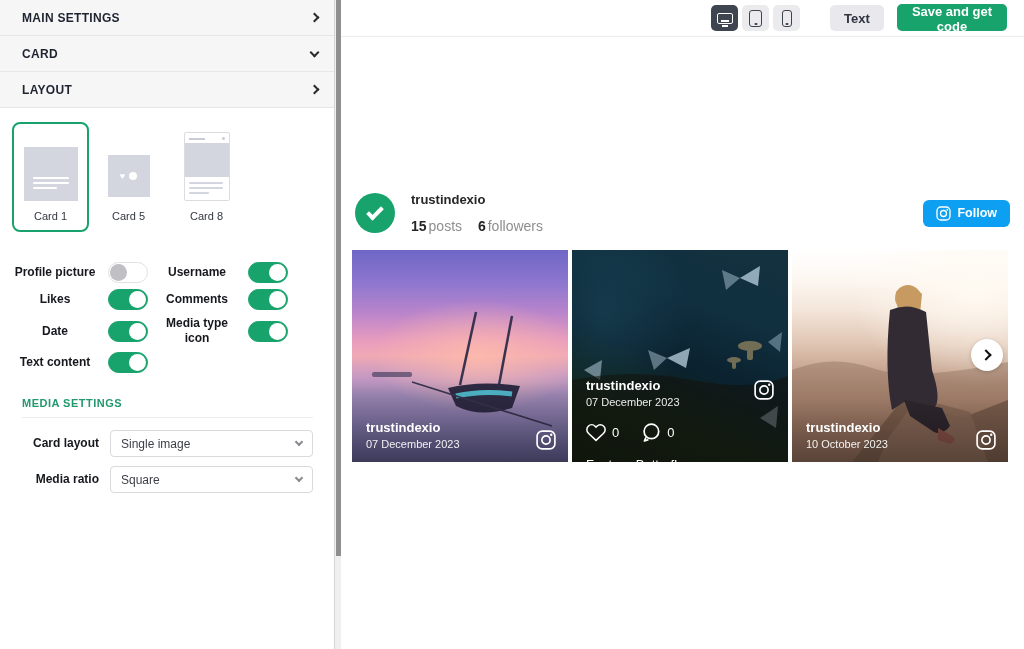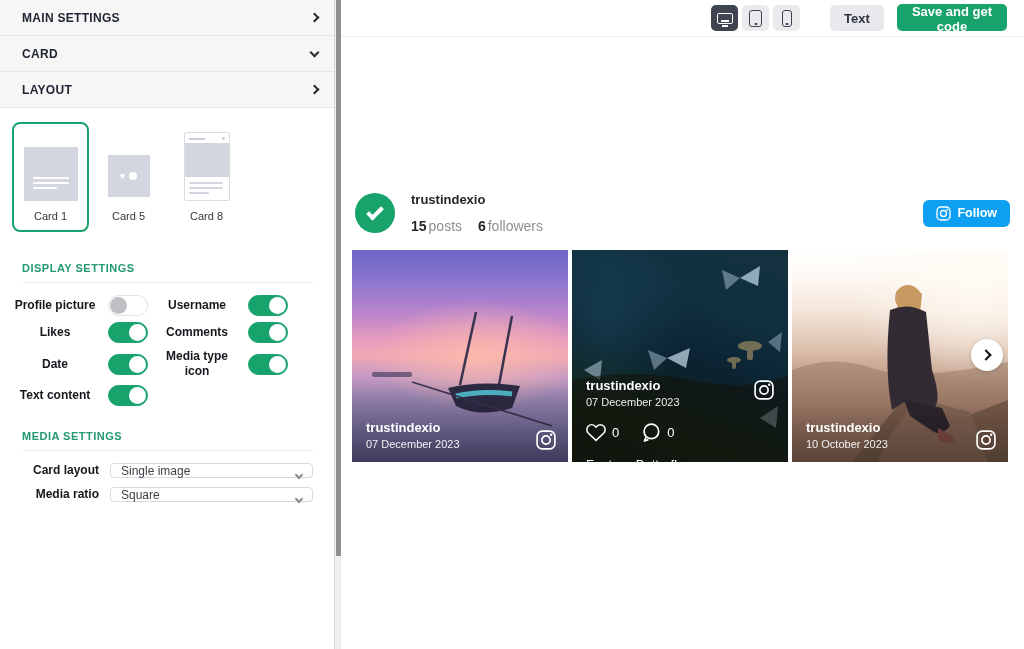--- a/index.html
+++ b/index.html
@@ -48,21 +48,21 @@
   .sec-heading { font-size:11px; font-weight:bold; letter-spacing:.5px; color:#22996f; padding-bottom:8px; border-bottom:1px solid #ececec; margin-bottom:12px; }
   .toggle-grid { display:grid; grid-template-columns:96px 48px 92px 44px; row-gap:6px; align-items:center; margin:0 0 24px -10px; }
   .tg-label { font-size:12px; font-weight:bold; color:#16181d; text-align:center; padding-right:10px; line-height:1.25; }
   .toggle { width:40px; height:21px; border-radius:11px; position:relative; background:#fff; border:1px solid #e1e1e4; cursor:pointer; justify-self:start; }
   .toggle::after { content:''; position:absolute; top:1px; left:1px; width:17px; height:17px; border-radius:50%; background:#bfbfc4; }
   .toggle.on { background:#18a36c; border-color:#18a36c; }
   .toggle.on::after { left:auto; right:1px; top:1px; background:#fff; }
 
   .field-row { display:flex; align-items:center; margin-bottom:9px; }
   .field-label { width:88px; font-size:12px; font-weight:bold; color:#16181d; text-align:right; padding-right:11px; line-height:1.2; }
-  .select { flex:1; height:15px; border:1px solid #d9d9de; border-radius:4px; background:#fff; display:flex; align-items:center; padding:0 10px; font-size:12px; color:#3c3f46; cursor:pointer; position:relative; }
+  .select { flex:1; height:27px; border:1px solid #d9d9de; border-radius:4px; background:#fff; display:flex; align-items:center; padding:0 10px; font-size:12px; color:#3c3f46; cursor:pointer; position:relative; }
   .select .chev { border-color:#8a8a90; width:6px; height:6px; position:absolute; right:10px; top:8px; }
   .sec-block { margin-bottom:20px; }
 
   
   .v-scrollbar { position:absolute; left:334px; top:0; width:7px; height:649px; background:#efefef; border-left:1px solid #d6d6d6; }
   .v-scrollbar .thumb { position:absolute; left:1px; top:0; width:6px; height:556px; background:#8f8f8f; }
 
   
   .preview { position:absolute; left:341px; top:0; width:683px; height:649px; background:#fff; }
   .pv-header { position:absolute; left:0; top:0; width:683px; height:37px; border-bottom:1px solid #ececec; background:#fff; }
@@ -165,21 +165,20 @@
               <i class="l1"></i>
               <i class="l2"></i>
               <i class="l3"></i>
             </div>
           </div>
         <span class="opt-label">Card 8</span>
       </div>
     </div>
 
     <div class="panel">
-      <div class="sec-heading">DISPLAY SETTINGS</div>
 
       <div class="toggle-grid">
         <span class="tg-label">Profile picture</span>
         <span class="toggle"></span>
         <span class="tg-label">Username</span>
         <span class="toggle on"></span>
 
         <span class="tg-label">Likes</span>
         <span class="toggle on"></span>
         <span class="tg-label">Comments</span>

